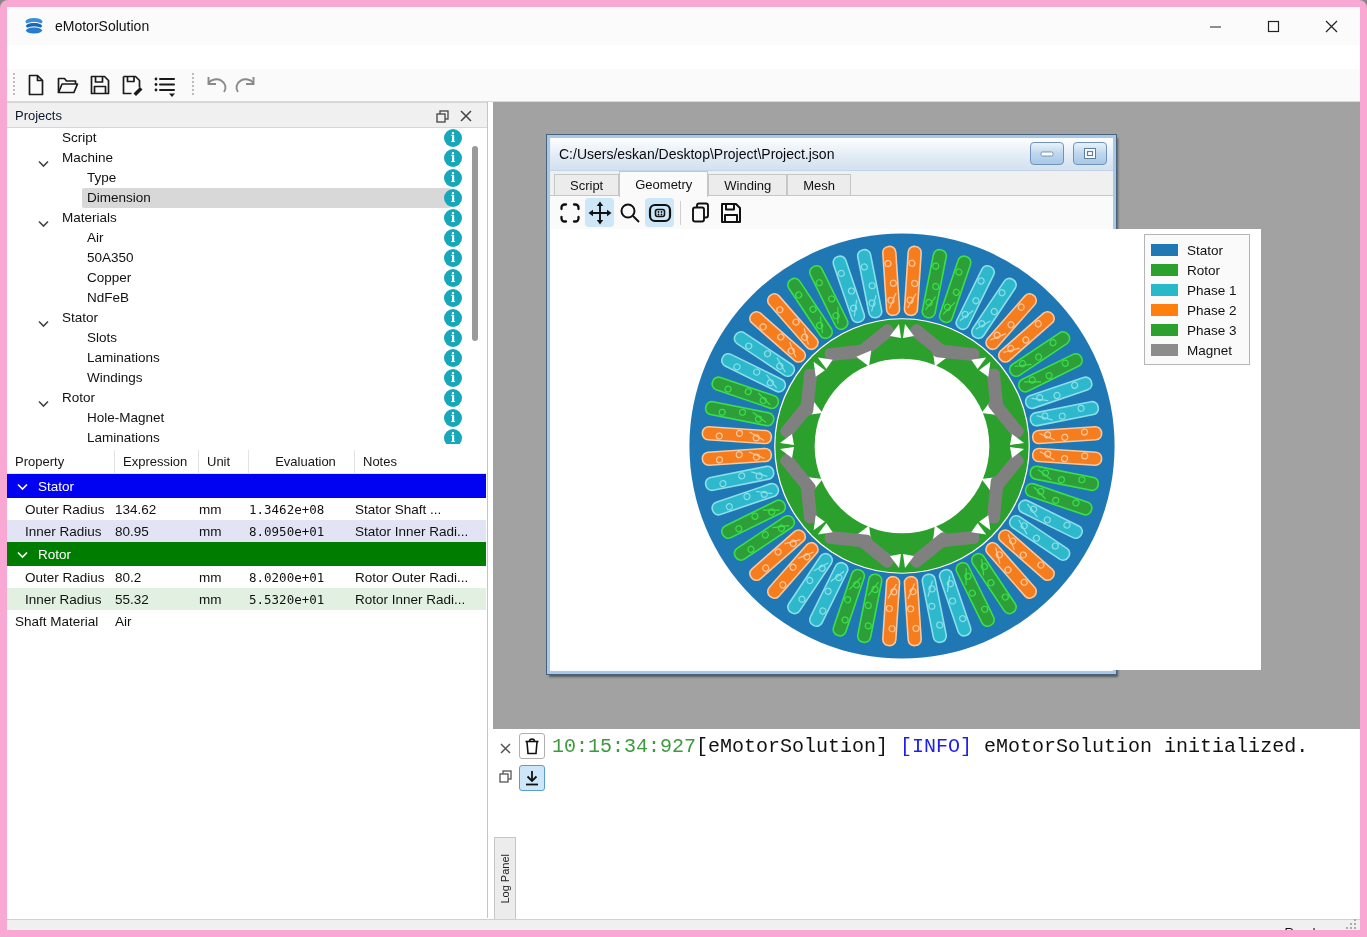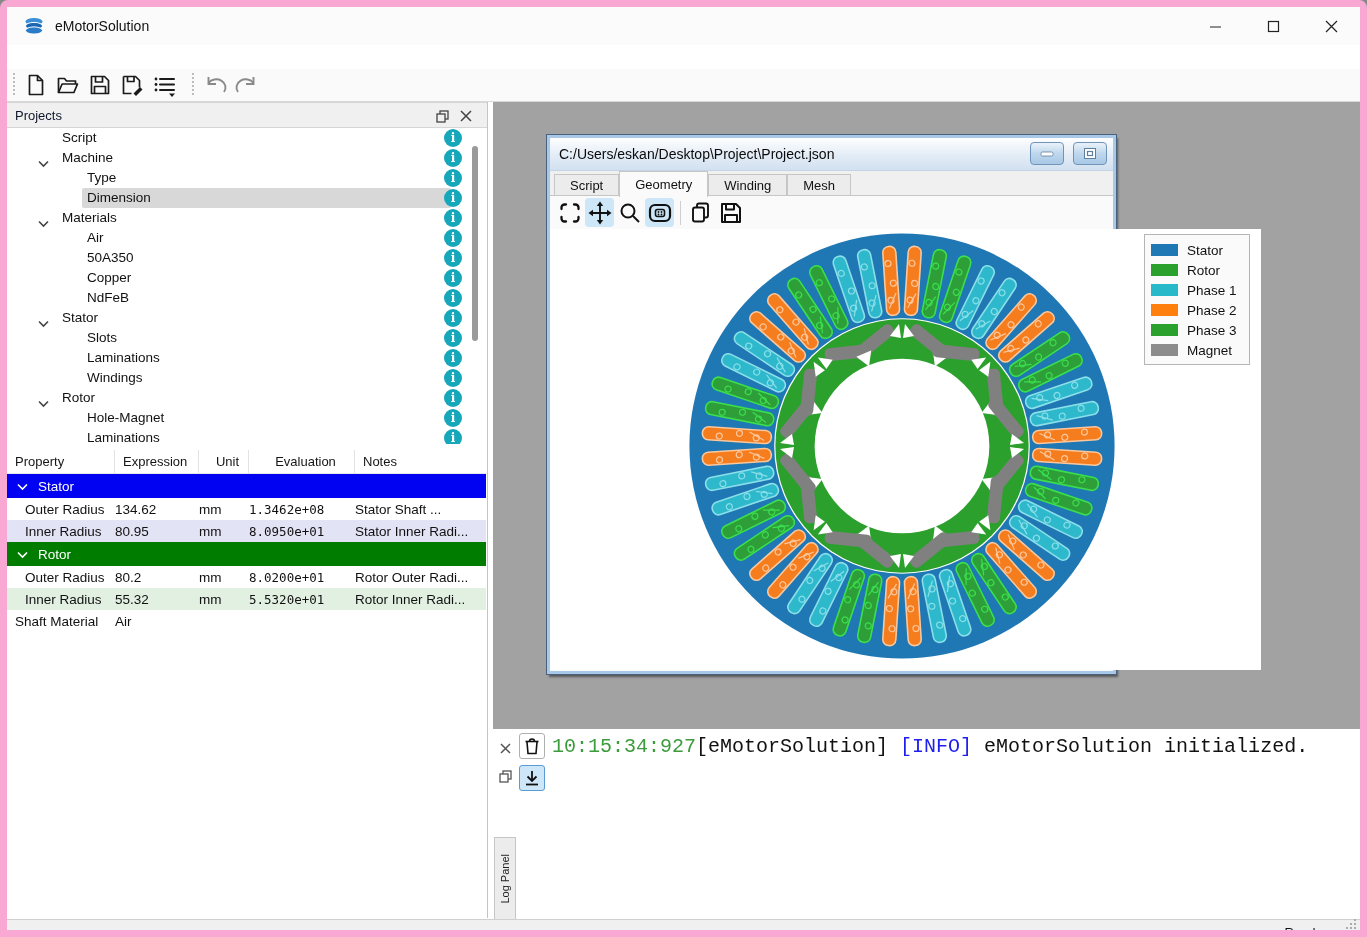--- a/index.html
+++ b/index.html
@@ -298,21 +298,21 @@
           <span class="tlabel" style="left: 80px;">Laminations</span>
           <span class="info">i</span>
         </div>
       </div>
     <div class="vscroll"></div>
 
     <div class="proppanel">
       <div class="phead" id="phead">
           <div class="hcell" style="width: 108px;">Property</div>
           <div class="hcell" style="width: 84px;">Expression</div>
-          <div class="hcell" style="width: 50px; text-align: center;">Unit</div>
+          <div class="hcell" style="width: 50px;">Unit</div>
           <div class="hcell" style="width: 106px; text-align: center;">Evaluation</div>
           <div class="hcell" style="flex: 1 1 0%; border-right: none;">Notes</div>
         </div>
       <div id="ptable">
           <div class="pgroup" style="background: rgb(2, 2, 242);">
             <span><svg width="11" height="8">
                 <polyline points="1,1.5 5.5,6 10,1.5" fill="none" stroke="#fff" stroke-width="1.6"></polyline>
               </svg></span>
             <span>Stator</span>
           </div>

